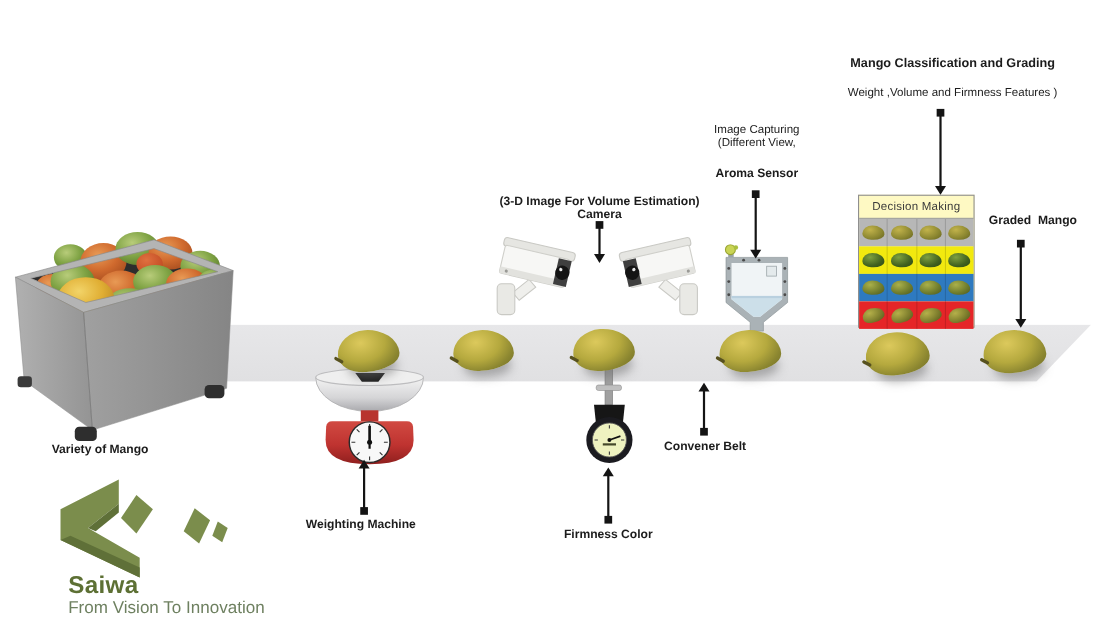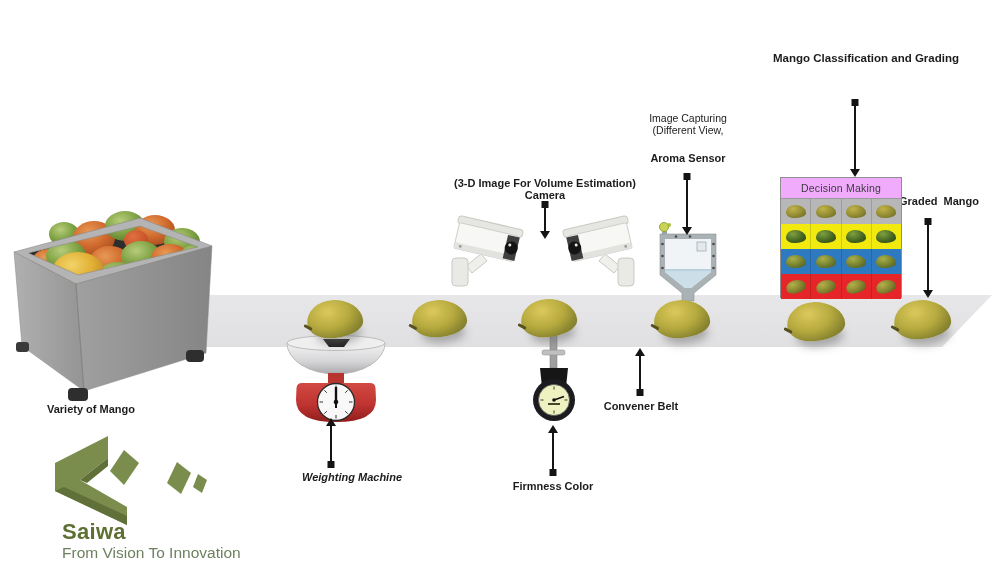--- a/index.html
+++ b/index.html
@@ -40,22 +40,22 @@
   .arrow { position:absolute; width:2px; background:#141414; z-index:5; }
   .arrow .sq   { position:absolute; left:50%; transform:translateX(-50%); width:7px; height:7px; background:#141414; }
   .arrow .head { position:absolute; left:50%; transform:translateX(-50%); width:0; height:0;
                  border-left:5px solid transparent; border-right:5px solid transparent; }
   .arrow.down .sq   { top:-2px; }
   .arrow.down .head { bottom:-2px; border-top:8px solid #141414; }
   .arrow.up   .sq   { bottom:-2px; }
   .arrow.up   .head { top:-2px; border-bottom:8px solid #141414; }
   
   .dm-box {
-    position:absolute; left:780px; top:177px; width:122px; height:121px;
-    border:1px solid #8f8f8f; background:#f0abfc; box-sizing:border-box; z-index:4;
+    position:absolute; left:780px; top:177px; width:106px; height:121px;
+    border:1px solid #8f8f8f; background:#fef9c3; box-sizing:border-box; z-index:4;
   }
   .dm-header {
     height:20px; border-bottom:1px solid #9a9a9a;
     font:500 10.5px/20px "Liberation Sans", sans-serif;
     color:#3c3c3c; text-align:center; letter-spacing:.2px;
   }
   .dm-row  { display:flex; height:25px; }
   .dm-cell { flex:1; display:flex; align-items:center; justify-content:center;
              border-right:1px solid rgba(0,0,0,.14); box-sizing:border-box; }
   .dm-cell:last-child { border-right:none; }
@@ -315,31 +315,32 @@
       <div class="dm-cell">
           <span class="dm-mango"></span>
         </div>
       <div class="dm-cell">
           <span class="dm-mango"></span>
         </div>
     </div>
   </div>
 
   <div class="lbl title" style="left:866px; top:52px;">Mango Classification and Grading</div>
+  <div class="lbl sub" style="left:866px; top:78px;">Weight ,Volume and Firmness Features )</div>
 
   <div class="lbl sub" style="left:688px; top:112px;">Image Capturing</div>
   <div class="lbl sub" style="left:688px; top:124px;">(Different View,</div>
   <div class="lbl" style="left:688px; top:152px;">Aroma Sensor</div>
 
   <div class="lbl" style="left:545px; top:177px;">(3-D Image For Volume Estimation)</div>
   <div class="lbl" style="left:545px; top:189px;">Camera</div>
 
   <div class="lbl" style="left:939px; top:195px;text-align:right;">Graded  Mango</div>
   <div class="lbl" style="left:91px;  top:403px;">Variety of Mango</div>
-  <div class="lbl" style="left:352px; top:471px;font-style:italic;">Weighting Machine</div>
+  <div class="lbl" style="left:328px; top:471px;">Weighting Machine</div>
   <div class="lbl" style="left:553px; top:480px;">Firmness Color</div>
   <div class="lbl" style="left:641px; top:400px;">Convener Belt</div>
 
   <div class="arrow down" style="left:854px; top:101px; height:74px;">
       <span class="sq"></span>
       <span class="head"></span>
     </div>
   <div class="arrow down" style="left:686px; top:175px; height:58px;">
       <span class="sq"></span>
       <span class="head"></span>

